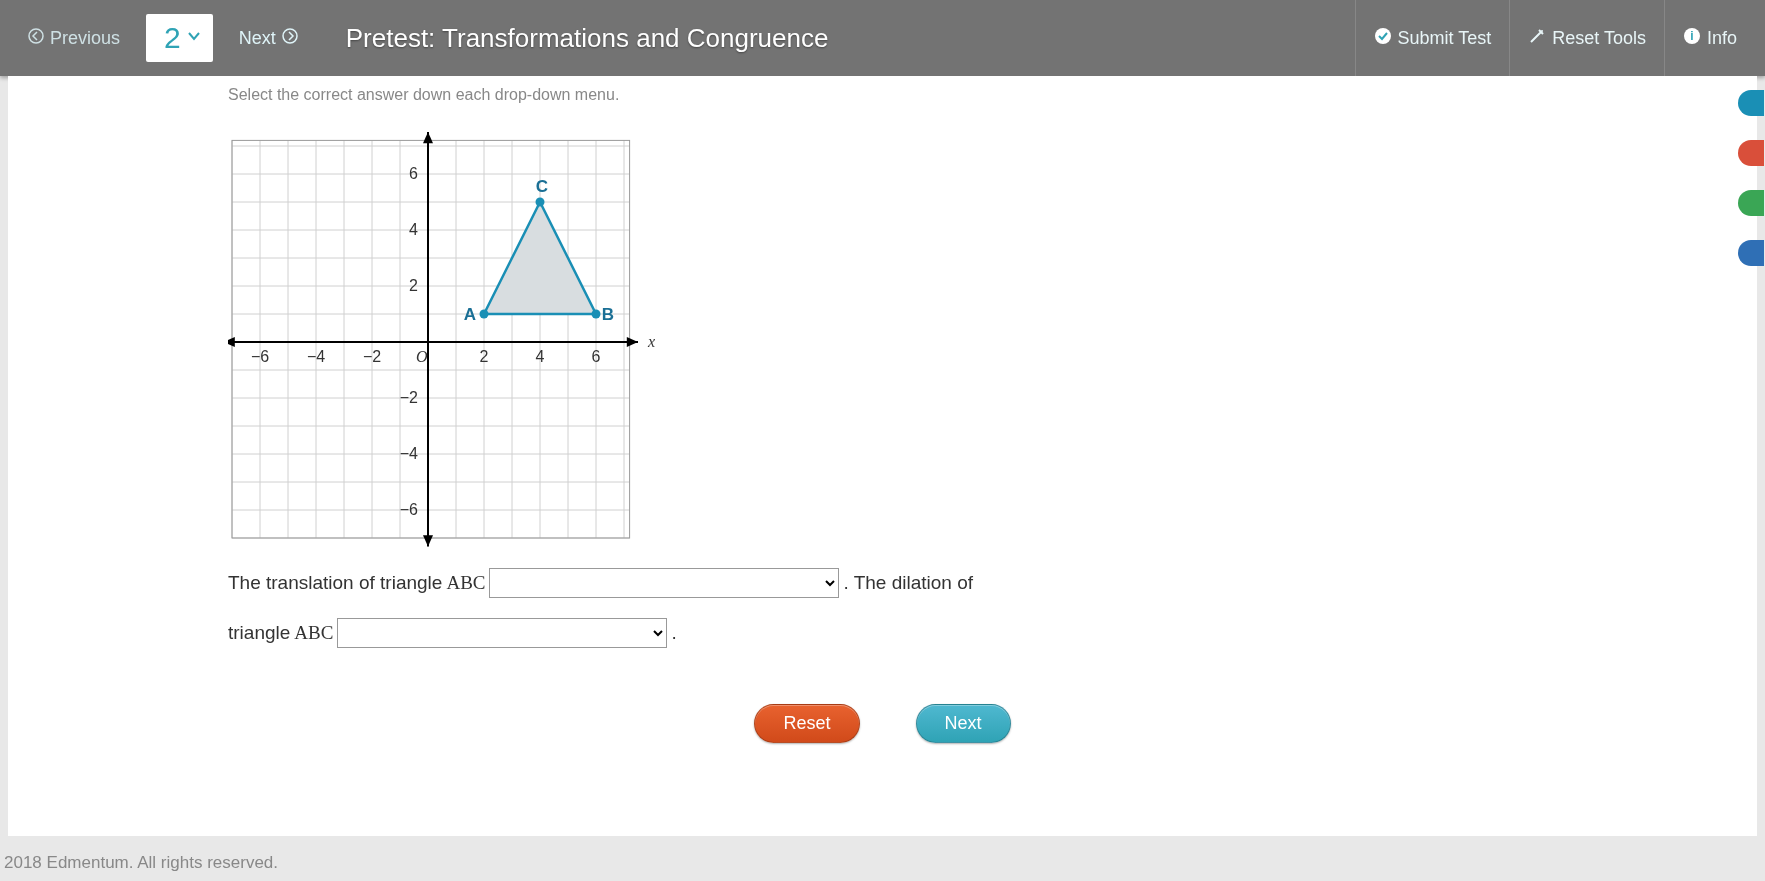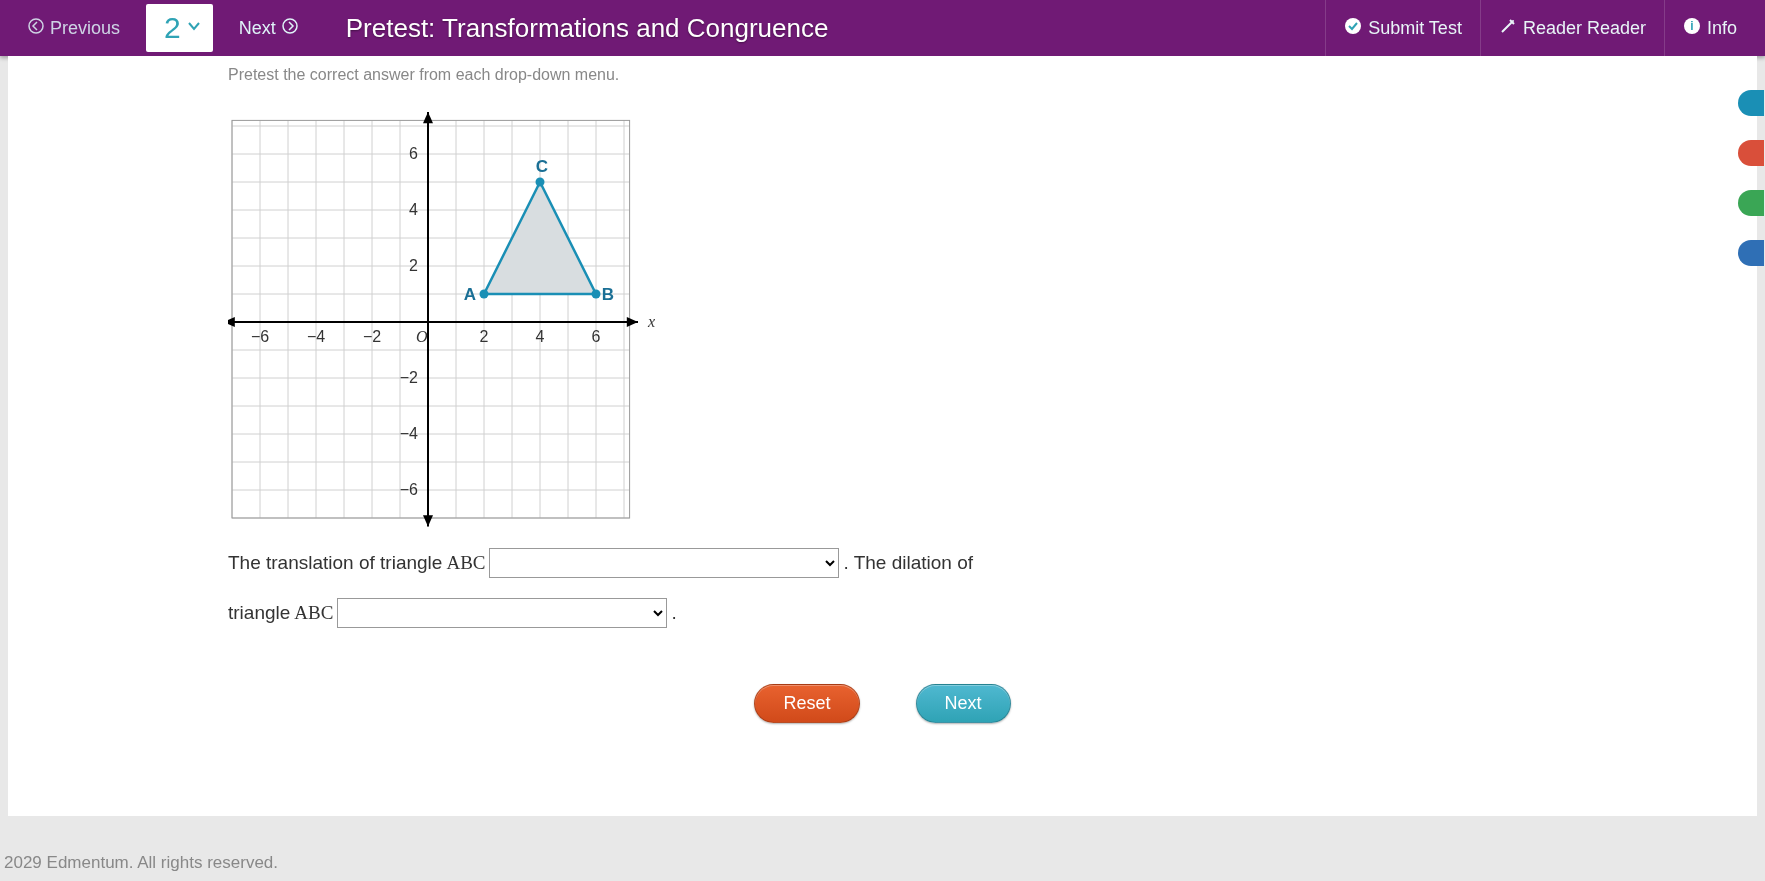--- a/index.html
+++ b/index.html
@@ -5,22 +5,22 @@
 * { margin: 0; padding: 0; box-sizing: border-box; }
 body {
   font-family: Arial, Helvetica, sans-serif;
   background: #e8e8e8;
   width: 1765px;
   height: 881px;
   overflow: hidden;
   position: relative;
 }
 .topbar {
-  background: #701a75;
-  height: 56px;
+  background: #737373;
+  height: 76px;
   display: flex;
   align-items: center;
   color: #fff;
   padding: 0 10px;
   box-shadow: 0 2px 4px rgba(0,0,0,0.3);
 }
 .nav-btn {
   display: flex;
   align-items: center;
   padding: 0 18px;
@@ -199,36 +199,36 @@
       </span>
       <span>Submit Test</span>
     </div>
     <div class="top-link">
       <span>
         <svg width="18" height="18" viewBox="0 0 18 18">
             <path d="M3 15 L13 5 M11 3 L15 7" stroke="#e8f5f7" stroke-width="2" fill="none"></path>
             <circle cx="14" cy="4" r="1" fill="#e8f5f7"></circle>
           </svg>
       </span>
-      <span>Reader Reader</span>
+      <span>Reset Tools</span>
     </div>
     <div class="top-link">
       <span>
         <svg width="18" height="18" viewBox="0 0 18 18">
             <circle cx="9" cy="9" r="8" fill="#fff"></circle>
             <text x="9" y="13" text-anchor="middle" font-size="12" font-weight="bold" fill="#2fa3b5">i</text>
           </svg>
       </span>
       <span>Info</span>
     </div>
   </div>
 </div>
 
 <div class="content-wrap">
-  <div class="instruction">Pretest the correct answer from each drop-down menu.</div>
+  <div class="instruction">Select the correct answer down each drop-down menu.</div>
 
 
   <div class="graph-area">
     <svg class="graph-svg" width="440" height="420" viewBox="0 0 440 420">
         <line x1="4" y1="406" x2="4" y2="8.400000000000006" stroke="#d0d0d0" stroke-width="1"></line>
         <line x1="4" y1="406" x2="401.6" y2="406" stroke="#d0d0d0" stroke-width="1"></line>
         <line x1="32" y1="406" x2="32" y2="8.400000000000006" stroke="#d0d0d0" stroke-width="1"></line>
         <line x1="4" y1="378" x2="401.6" y2="378" stroke="#d0d0d0" stroke-width="1"></line>
         <line x1="60" y1="406" x2="60" y2="8.400000000000006" stroke="#d0d0d0" stroke-width="1"></line>
         <line x1="4" y1="350" x2="401.6" y2="350" stroke="#d0d0d0" stroke-width="1"></line>
@@ -299,20 +299,20 @@
     <select class="dd med"><option></option></select>
     <span> .</span>
   </div>
 
   <div class="btn-row">
     <button class="pill reset">Reset</button>
     <button class="pill next">Next</button>
   </div>
 </div>
 
-<div class="footer">2029 Edmentum. All rights reserved.</div>
+<div class="footer">2018 Edmentum. All rights reserved.</div>
 
 <div class="side-dots">
   <div class="dot" style="background:#1a8fb5"></div>
   <div class="dot" style="background:#d94f3a"></div>
   <div class="dot" style="background:#3aa655"></div>
   <div class="dot" style="background:#2f6fb5"></div>
 </div>
 
 </body></html>

